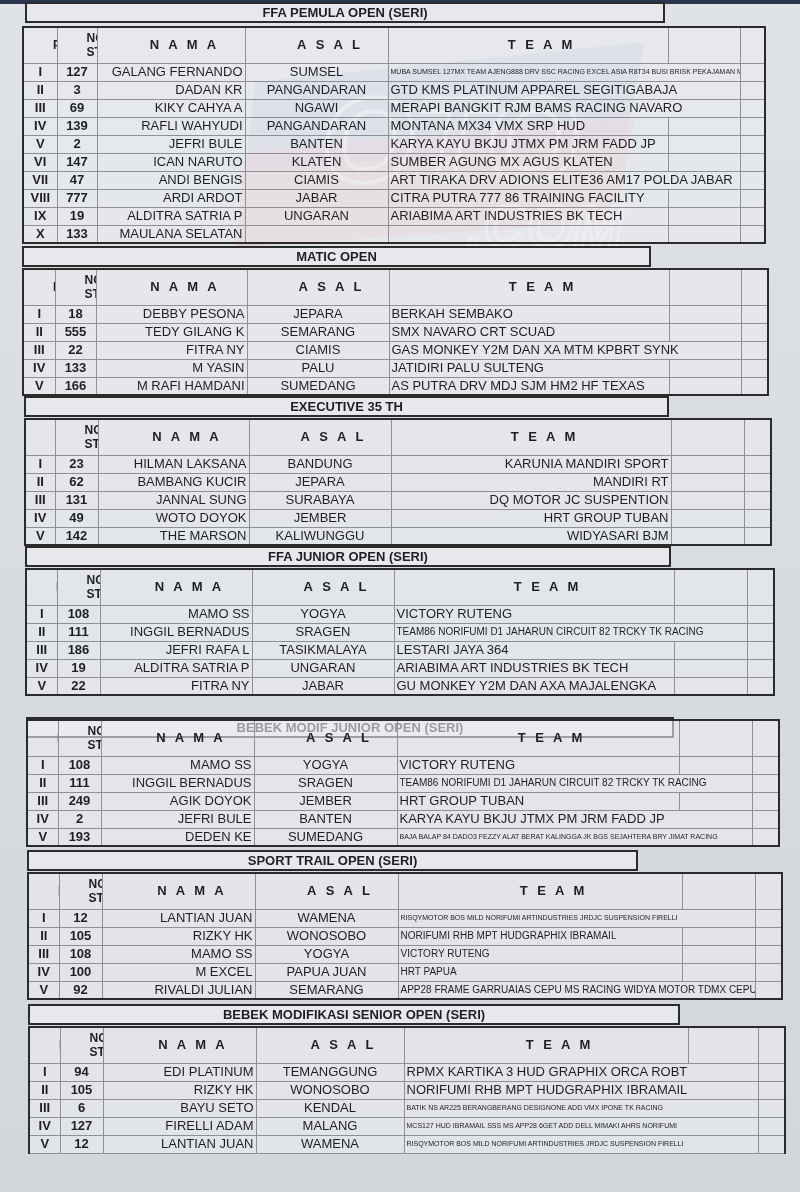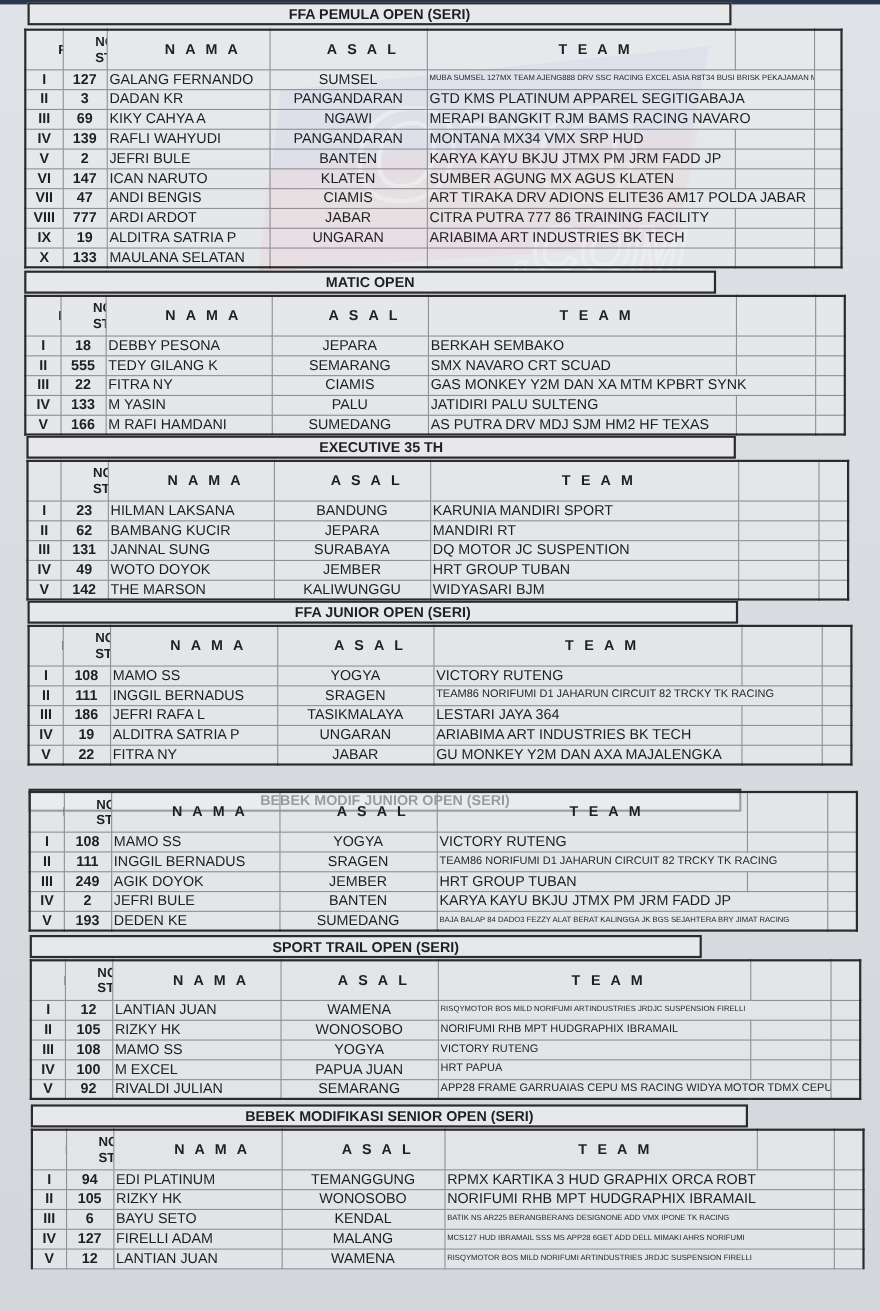--- a/index.html
+++ b/index.html
@@ -26,26 +26,26 @@
     border: 2px solid #2b2b2b;
   }
   table.results th, table.results td {
     border: 1px solid #8e9095; font-size: 13px; height: 18px; line-height: 16px;
     white-space: nowrap; overflow: hidden; padding: 0 2px;
   }
   table.results th { font-weight: bold; letter-spacing: 3px; font-size: 13px; height: 36px; padding-left: 29px; }
   table.results th.post, table.results th.start { letter-spacing: 0; font-size: 12px; line-height: 14px; }
   td.post { text-align: center; font-weight: bold; font-size: 11px; }
   td.start { text-align: center; font-weight: bold; font-size: 12px; }
-  td.nama { font-size: 13px; padding-left: 3px; }
+  td.nama { font-size: 13px; padding-left: 3px; text-align: right; }
   td.asal { text-align: center; }
   td.team { font-size: 13px; padding-left: 3px; }
   td.team.tiny { font-size: 7px; }
   td.team.small { font-size: 10px; }
-  td.team.center { text-align: left; }
+  td.team.center { text-align: right; }
 </style>
 </head>
 <body>
 
 <div class="topstrip"></div>
 
 <svg class="watermark" viewBox="0 0 470 240">
   <path d="M40 60 L430 20 L410 120 L30 150 Z" fill="#9aa6d6" opacity="0.55"></path>
   <path d="M30 130 L420 95 L400 200 L20 225 Z" fill="#e7a3a8" opacity="0.6"></path>
   <text x="235" y="160" text-anchor="middle" font-family="Liberation Sans, sans-serif" font-weight="bold" font-style="italic" font-size="120" fill="none" stroke="#ffffff" stroke-width="4" opacity="0.8">OTO</text>

